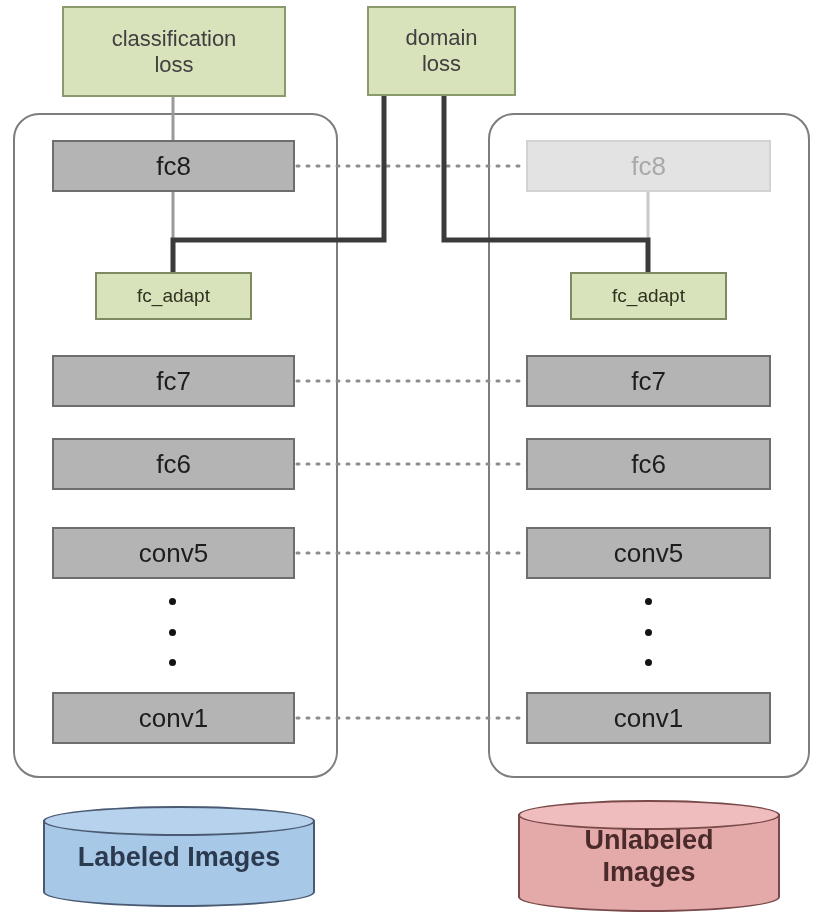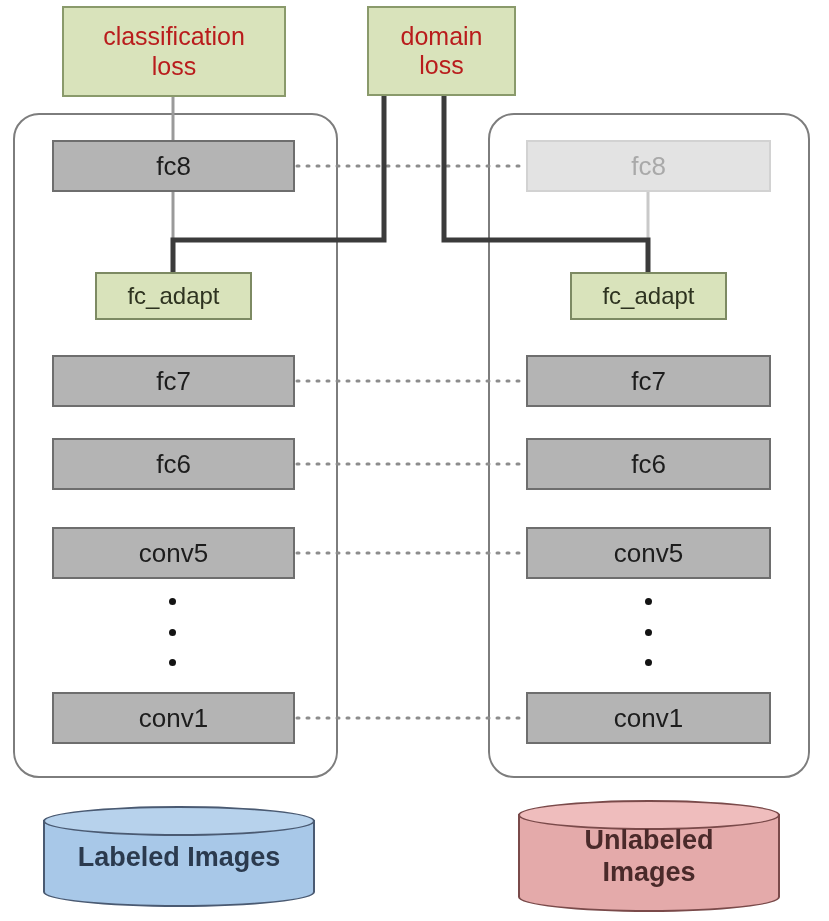--- a/index.html
+++ b/index.html
@@ -25,29 +25,29 @@
     display: flex;
     align-items: center;
     justify-content: center;
     text-align: center;
     line-height: 1.18;
     z-index: 6;
   }
   .node-loss {
     background: #d9e3bb;
     border: 2px solid #8a9a6b;
-    color: #b91c1c;
-    font-size: 25px;
+    color: #404040;
+    font-size: 22px;
     text-align: center;
   }
   .node-adapt {
     background: #d9e3bb;
     border: 2px solid #7d8a63;
     color: #2e3320;
-    font-size: 24px;
+    font-size: 19px;
   }
   .node-layer {
     background: #b4b4b4;
     border: 2px solid #6e6e6e;
     color: #1d1d1d;
     font-size: 26px;
   }
   .node-layer-dim {
     background: #e3e3e3;
     border: 2px solid #d2d2d2;

